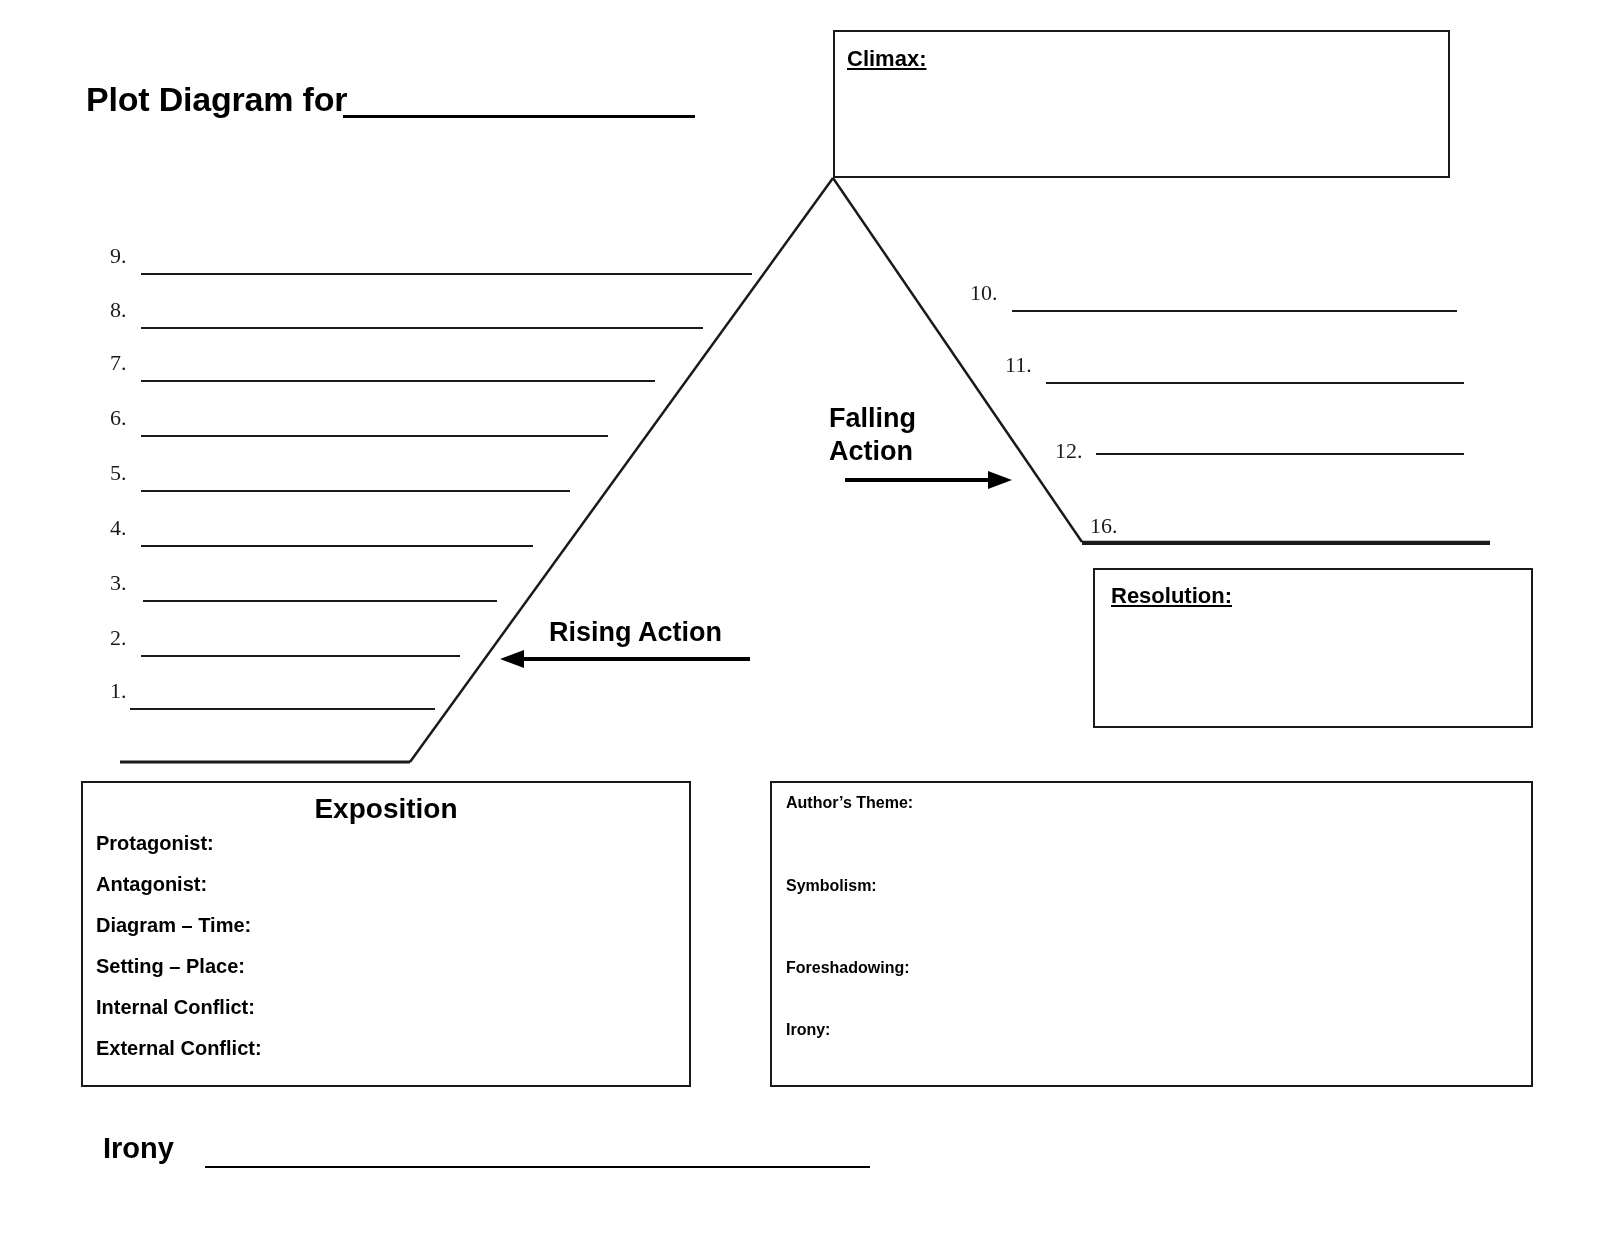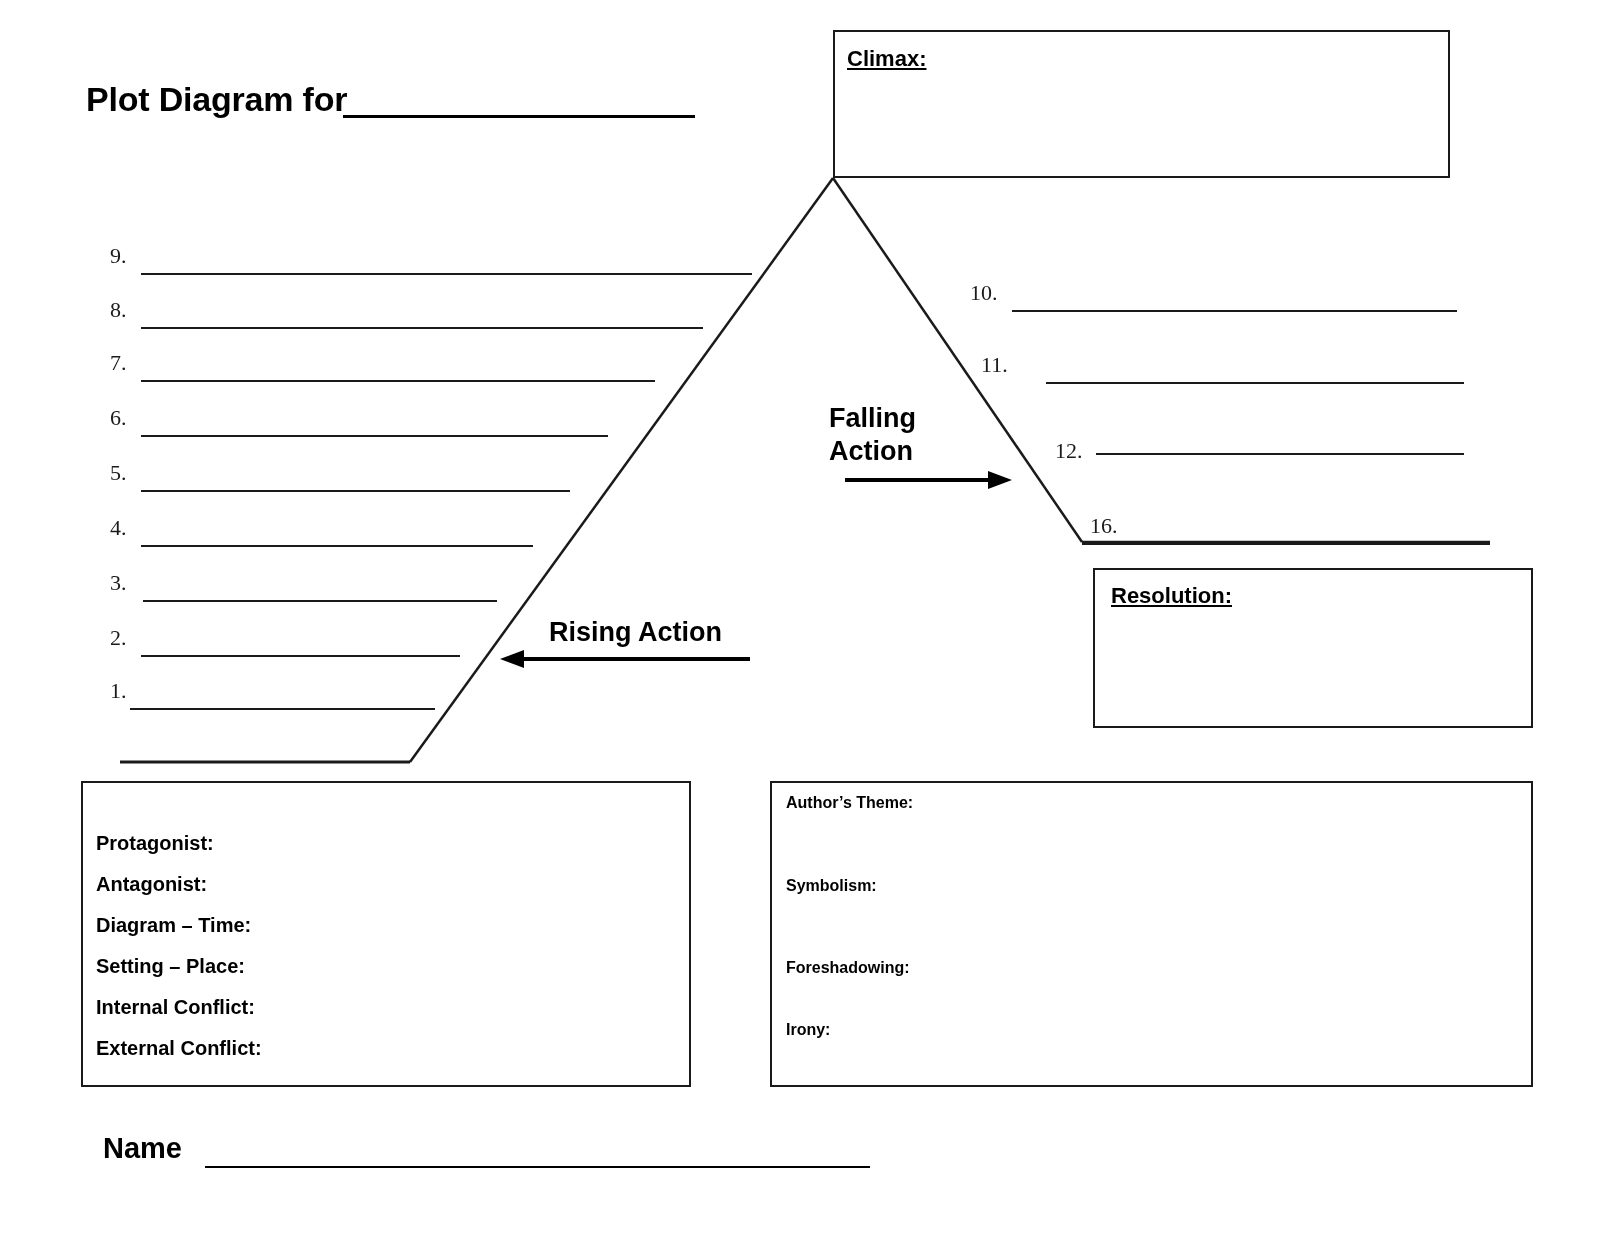--- a/index.html
+++ b/index.html
@@ -196,46 +196,47 @@
       <div class="blank-line" style="left: 141px; top: 380px; width: 514px;"></div>
       <div class="num-label" style="left: 110px; top: 297px;">8.</div>
       <div class="blank-line" style="left: 141px; top: 327px; width: 562px;"></div>
       <div class="num-label" style="left: 110px; top: 243px;">9.</div>
       <div class="blank-line" style="left: 141px; top: 273px; width: 611px;"></div>
     </div>
 
   <div id="falling-items">
       <div class="num-label" style="left: 970px; top: 280px;">10.</div>
       <div class="blank-line" style="left: 1012px; top: 310px; width: 445px;"></div>
-      <div class="num-label" style="left: 981px; top: 352px;">11.</div>
+      <div class="num-label" style="left: 1005px; top: 352px;">11.</div>
       <div class="blank-line" style="left: 1046px; top: 382px; width: 418px;"></div>
       <div class="num-label" style="left: 1055px; top: 438px;">12.</div>
       <div class="blank-line" style="left: 1096px; top: 453px; width: 368px;"></div>
       <div class="num-label" style="left: 1090px; top: 513px;">16.</div>
       <div class="blank-line" style="left: 1082px; top: 543px; width: 408px;"></div>
     </div>
 
   <div id="rising-action-label">Rising Action</div>
   <div id="falling-action-label">Falling
 Action</div>
 
   <div class="box" id="exposition-box"></div>
+  <div id="exposition-title">Exposition</div>
   <div id="exposition-fields">
       <div class="exposition-field" style="top: 832px;">Protagonist:</div>
       <div class="exposition-field" style="top: 873px;">Antagonist:</div>
       <div class="exposition-field" style="top: 914px;">Diagram – Time:</div>
       <div class="exposition-field" style="top: 955px;">Setting – Place:</div>
       <div class="exposition-field" style="top: 996px;">Internal Conflict:</div>
       <div class="exposition-field" style="top: 1037px;">External Conflict:</div>
     </div>
 
   <div class="box" id="theme-box"></div>
   <div id="theme-fields">
       <div class="theme-field" style="top: 794px;">Author’s Theme:</div>
       <div class="theme-field" style="top: 877px; text-align: center;">Symbolism:</div>
       <div class="theme-field" style="top: 959px;">Foreshadowing:</div>
       <div class="theme-field" style="top: 1021px;">Irony:</div>
     </div>
 
-  <div id="name-label">Name</div>
+  <div id="name-label">Irony</div>
   <div id="name-blank"></div>
 
 </div>
 
 </body></html>

